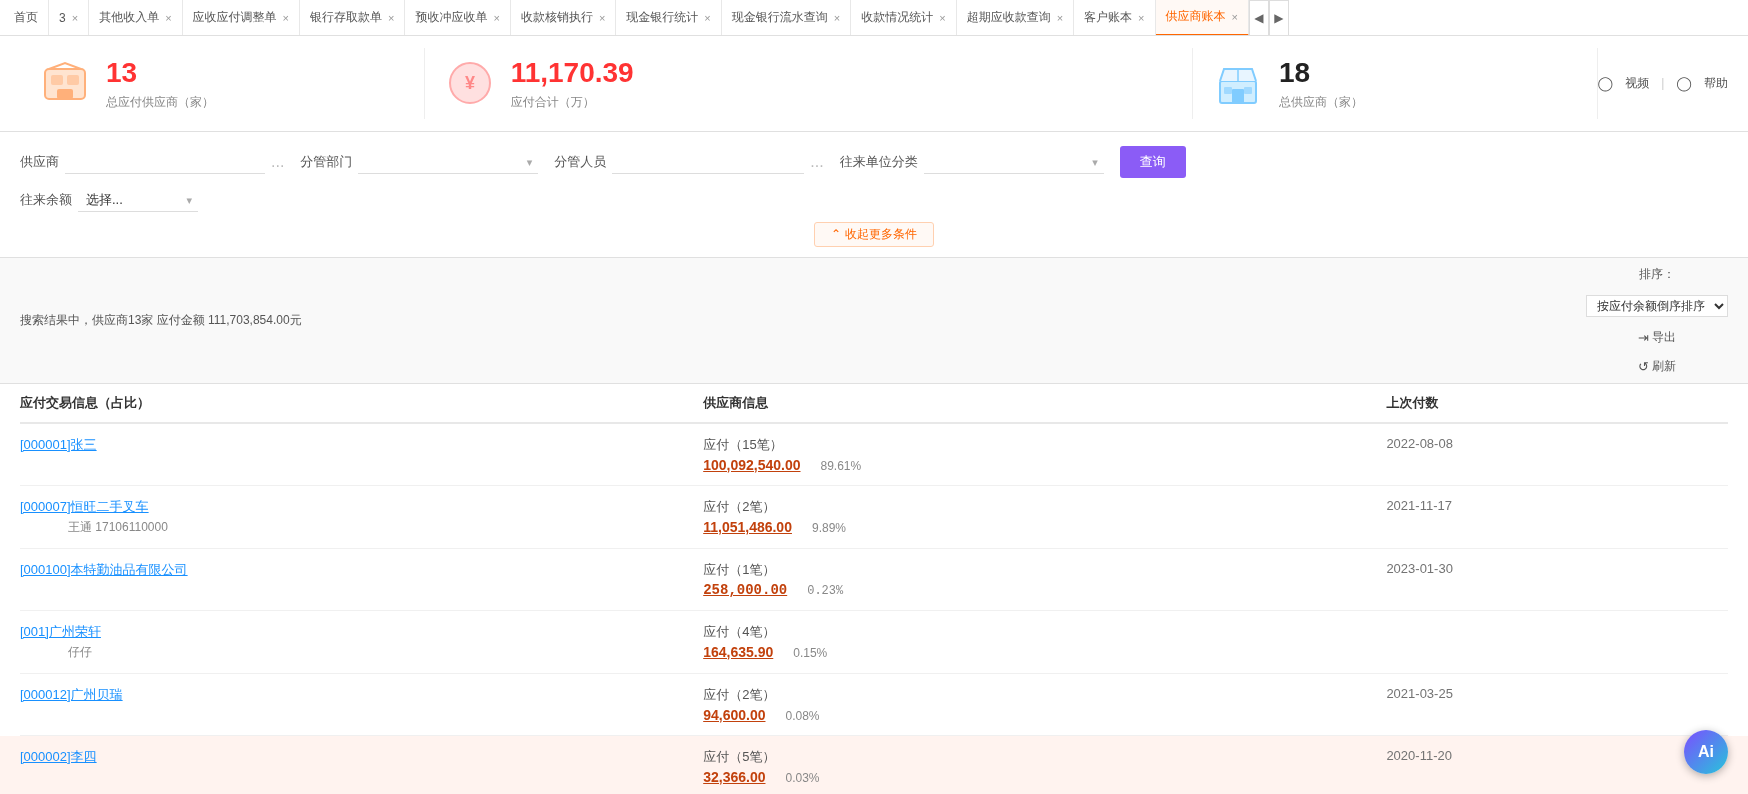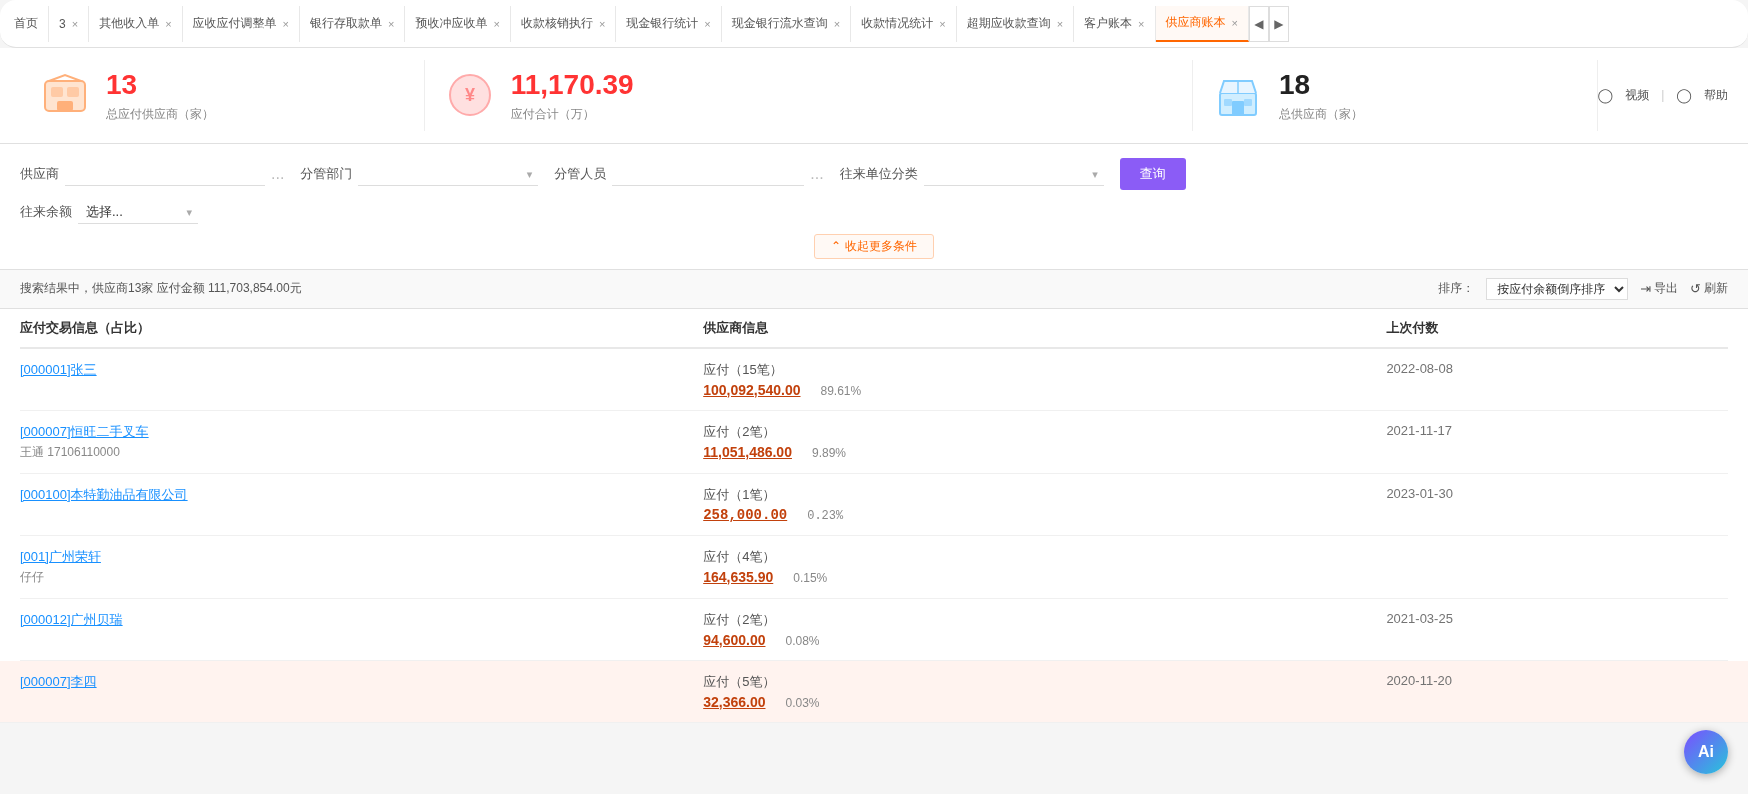--- a/index.html
+++ b/index.html
@@ -1,21 +1,21 @@
 <!DOCTYPE html>
 <html><head>
   <meta charset="utf-8">
   <style>
     * { box-sizing: border-box; margin: 0; padding: 0; }
     body { font-family: 'Microsoft YaHei', Arial, sans-serif; font-size: 13px; background: #f5f5f5; color: #333; overflow-x: hidden; }
 
     
     .top-nav {
       display: flex; align-items: center; background: #fff; border-bottom: 1px solid #e0e0e0;
-      height: 48px; padding: 0 4px; overflow: hidden; border-radius: 16px;
+      height: 36px; padding: 0 4px; overflow: hidden;
     }
     .nav-tab {
       display: flex; align-items: center; padding: 0 10px; height: 36px; border-right: 1px solid #e8e8e8;
       white-space: nowrap; cursor: pointer; font-size: 12px; color: #555;
       position: relative;
     }
     .nav-tab.active { color: #ff6600; border-bottom: 2px solid #ff6600; background: #fff9f5; }
     .nav-tab .close-x { margin-left: 6px; color: #999; font-size: 11px; cursor: pointer; }
     .nav-arrow { width: 20px; height: 36px; display: flex; align-items: center; justify-content: center; background: #fff; border: 1px solid #ddd; cursor: pointer; color: #666; font-size: 12px; }
 
@@ -64,37 +64,37 @@
       color: #ff6600; font-size: 12px; border: 1px solid #ffd0b0; padding: 3px 16px;
       border-radius: 3px; background: #fff9f5; width: fit-content;
     }
 
     
     .result-bar {
       display: flex; align-items: center; justify-content: space-between;
       padding: 8px 20px; background: #f9f9f9; border-bottom: 1px solid #e0e0e0; font-size: 12px;
     }
     .result-bar-left { color: #555; }
-    .result-bar-right { display: flex; align-items: center; gap: 12px; color: #555; }
+    .result-bar-right { display: flex; align-items: center; gap: 12px; color: #555; flex-direction: column; }
     .sort-select { font-size: 12px; color: #333; border: 1px solid #ddd; padding: 2px 6px; background: #fff; cursor: pointer; }
     .action-btn { display: flex; align-items: center; gap: 3px; cursor: pointer; color: #555; font-size: 12px; }
 
     
     .table-area { background: #fff; padding: 0 20px; }
     .table-header {
       display: grid; grid-template-columns: 2fr 2fr 1fr;
       padding: 10px 0; border-bottom: 2px solid #e8e8e8; font-size: 13px; color: #333; font-weight: bold;
     }
     .table-row {
       display: grid; grid-template-columns: 2fr 2fr 1fr;
       padding: 12px 0; border-bottom: 1px solid #f0f0f0; align-items: start;
     }
     .table-row.highlight { background: #fff3ef; margin: 0 -20px; padding: 12px 20px; }
     .supplier-link { color: #1890ff; text-decoration: underline; cursor: pointer; font-size: 13px; }
-    .supplier-sub { color: #888; font-size: 12px; margin-top: 3px; }
+    .supplier-sub { color: #888; font-size: 12px; margin-top: 3px; margin-left: 48px; }
     .tx-label { color: #555; font-size: 13px; }
     .tx-amount { color: #c2410c; font-size: 14px; font-weight: bold; text-decoration: underline; cursor: pointer; margin-top: 3px; }
     .tx-percent { color: #888; font-size: 12px; margin-left: 12px; }
     .last-pay { color: #737373; font-size: 13px; }
 
     
     ::-webkit-scrollbar { width: 6px; height: 6px; }
     ::-webkit-scrollbar-thumb { background: #ccc; border-radius: 3px; }
   </style>
 </head>
@@ -363,21 +363,21 @@
       <div class="tx-label">应付（2笔）</div>
       <div style="display:flex; align-items:baseline; gap:8px;">
         <span class="tx-amount">94,600.00</span>
         <span class="tx-percent">0.08%</span>
       </div>
     </div>
     <div class="last-pay">2021-03-25</div>
   </div>
       <div class="table-row highlight" style="background: rgb(255, 243, 239); margin: 0px -20px; padding: 12px 20px;">
     <div>
-      <div class="supplier-link">[000007]李四</div>
+      <div class="supplier-link">[000002]李四</div>
 
     </div>
     <div>
       <div class="tx-label">应付（5笔）</div>
       <div style="display:flex; align-items:baseline; gap:8px;">
         <span class="tx-amount">32,366.00</span>
         <span class="tx-percent">0.03%</span>
       </div>
     </div>
     <div class="last-pay">2020-11-20</div>

